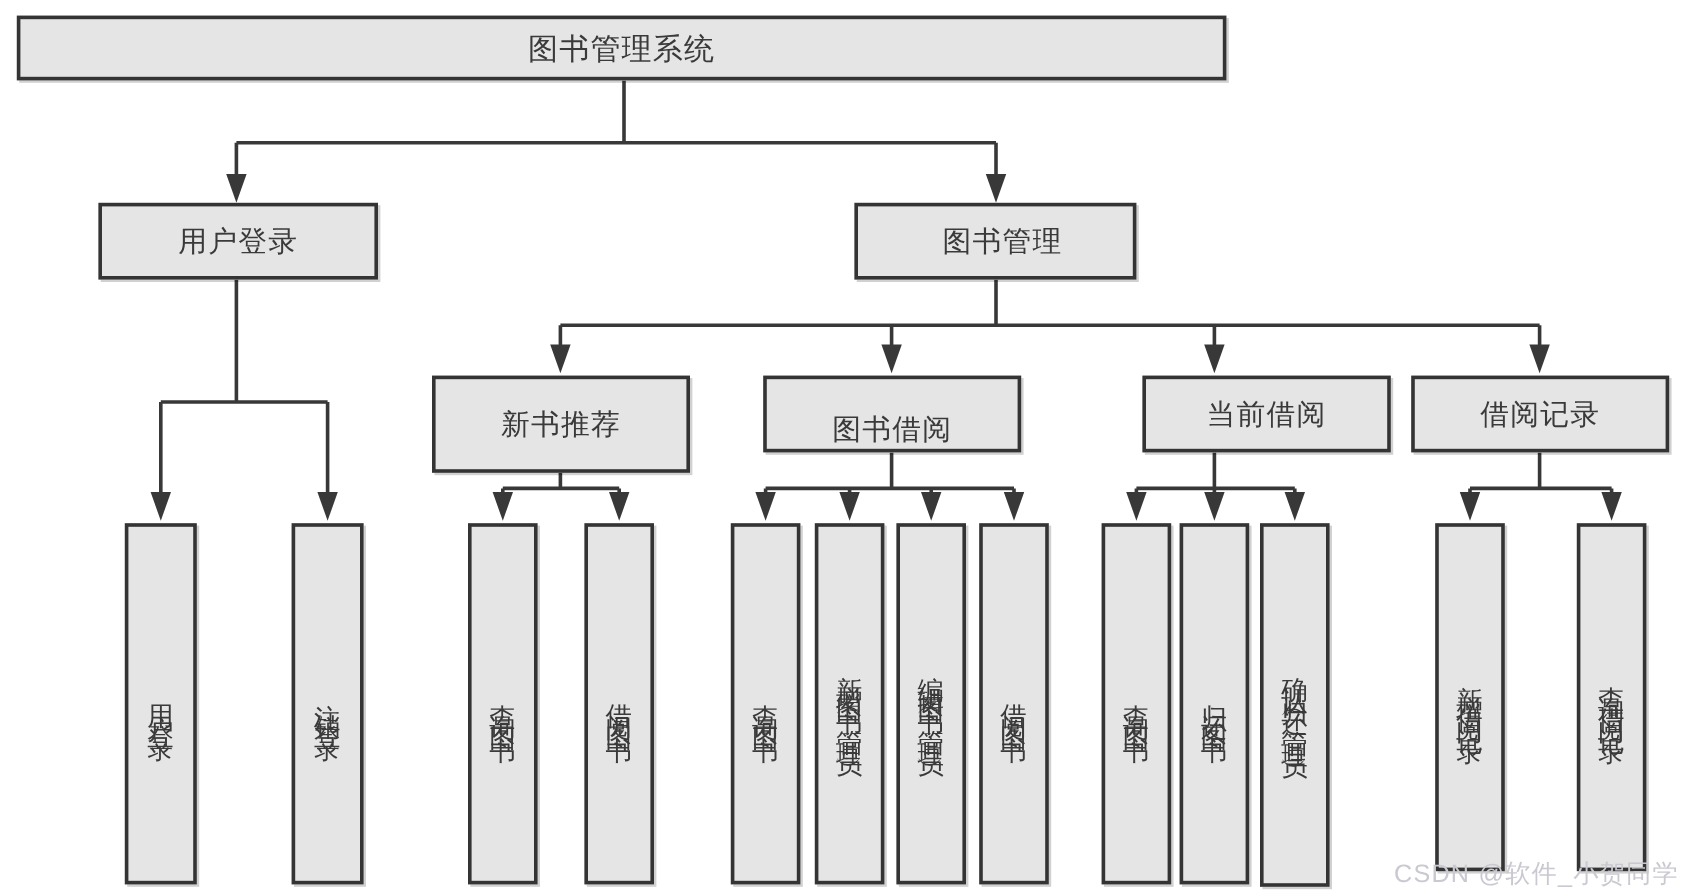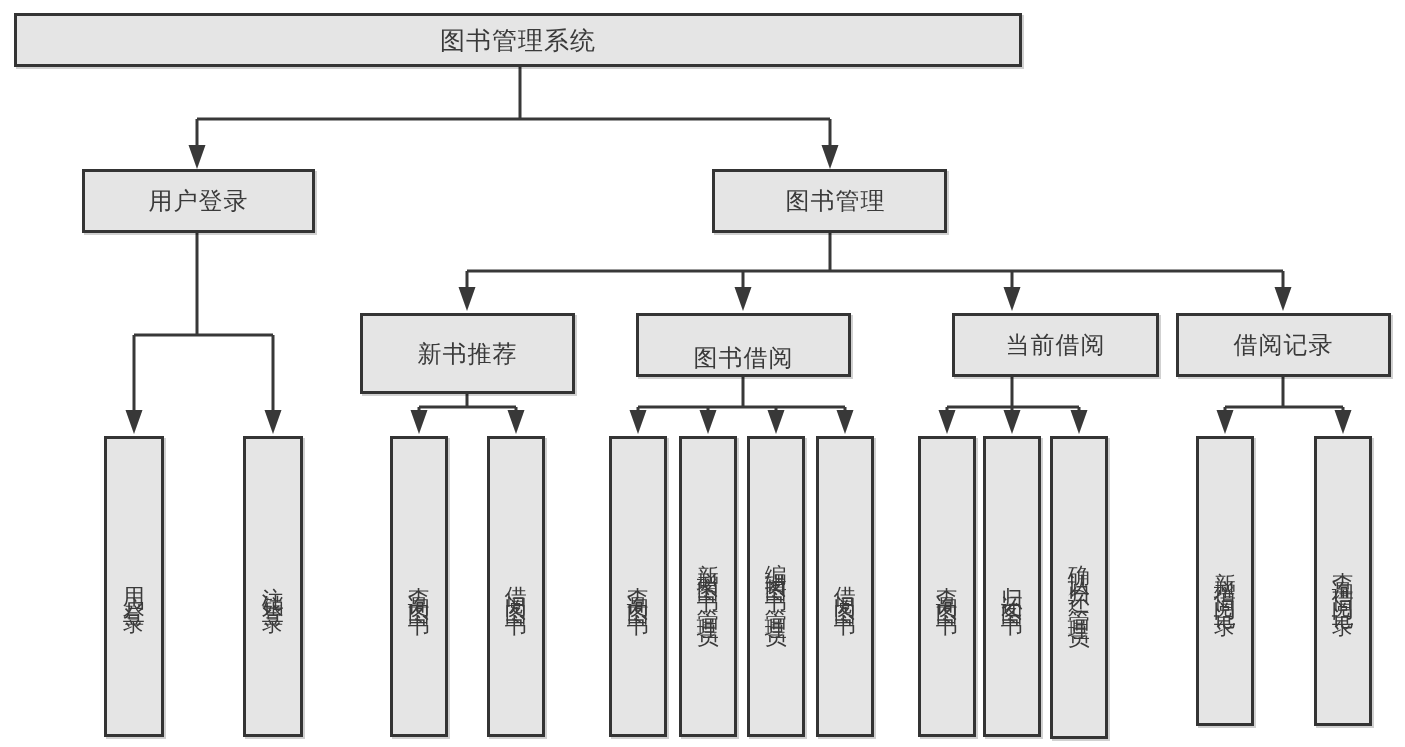--- a/index.html
+++ b/index.html
@@ -155,14 +155,15 @@
     <span class="vlabel">确认归还（管理员）</span>
   </div>
 
   <div class="node leaf" style="left:1196px; top:436px; width:58px; height:290px;">
     <span class="vlabel">新增借阅记录</span>
   </div>
   <div class="node leaf" style="left:1314px; top:436px; width:58px; height:290px;">
     <span class="vlabel">查询借阅记录</span>
   </div>
 
+  <div class="watermark">CSDN @软件_小贺同学</div>
 
 </div>
 
 </body></html>

